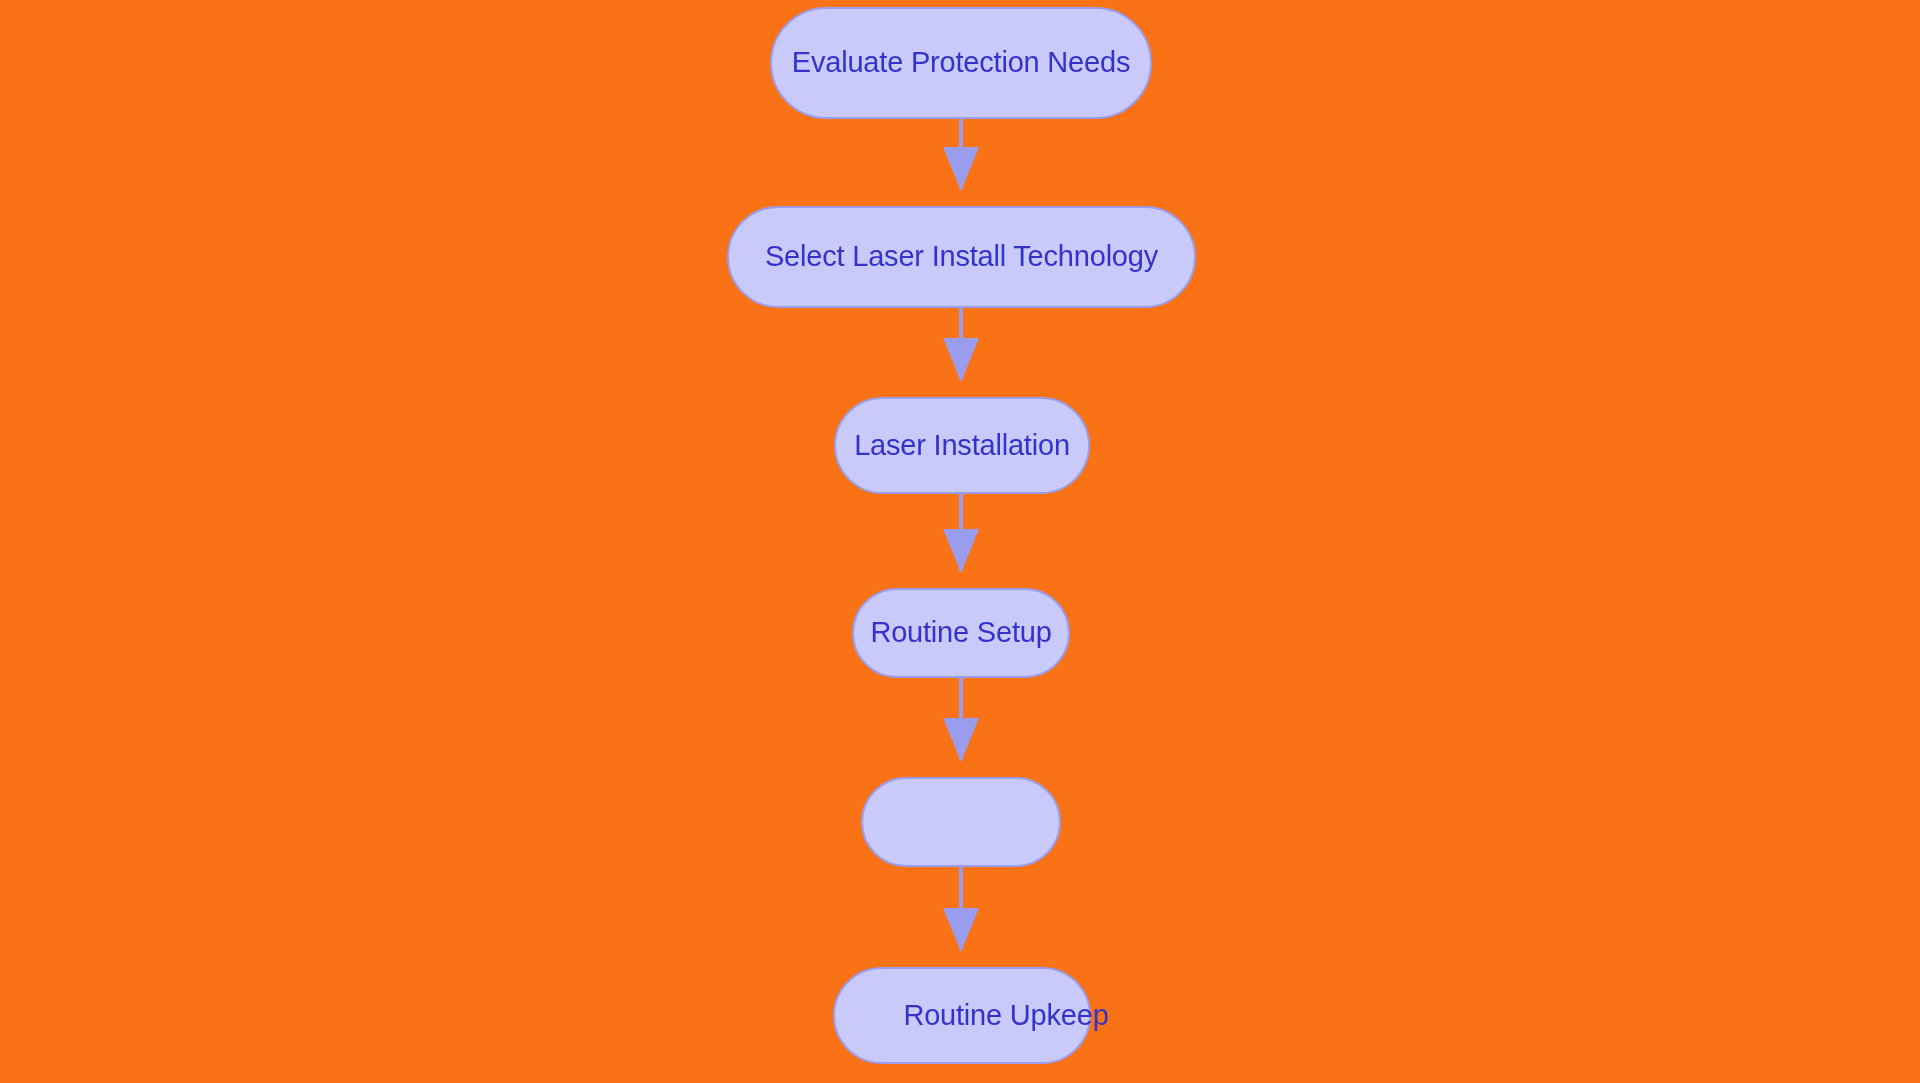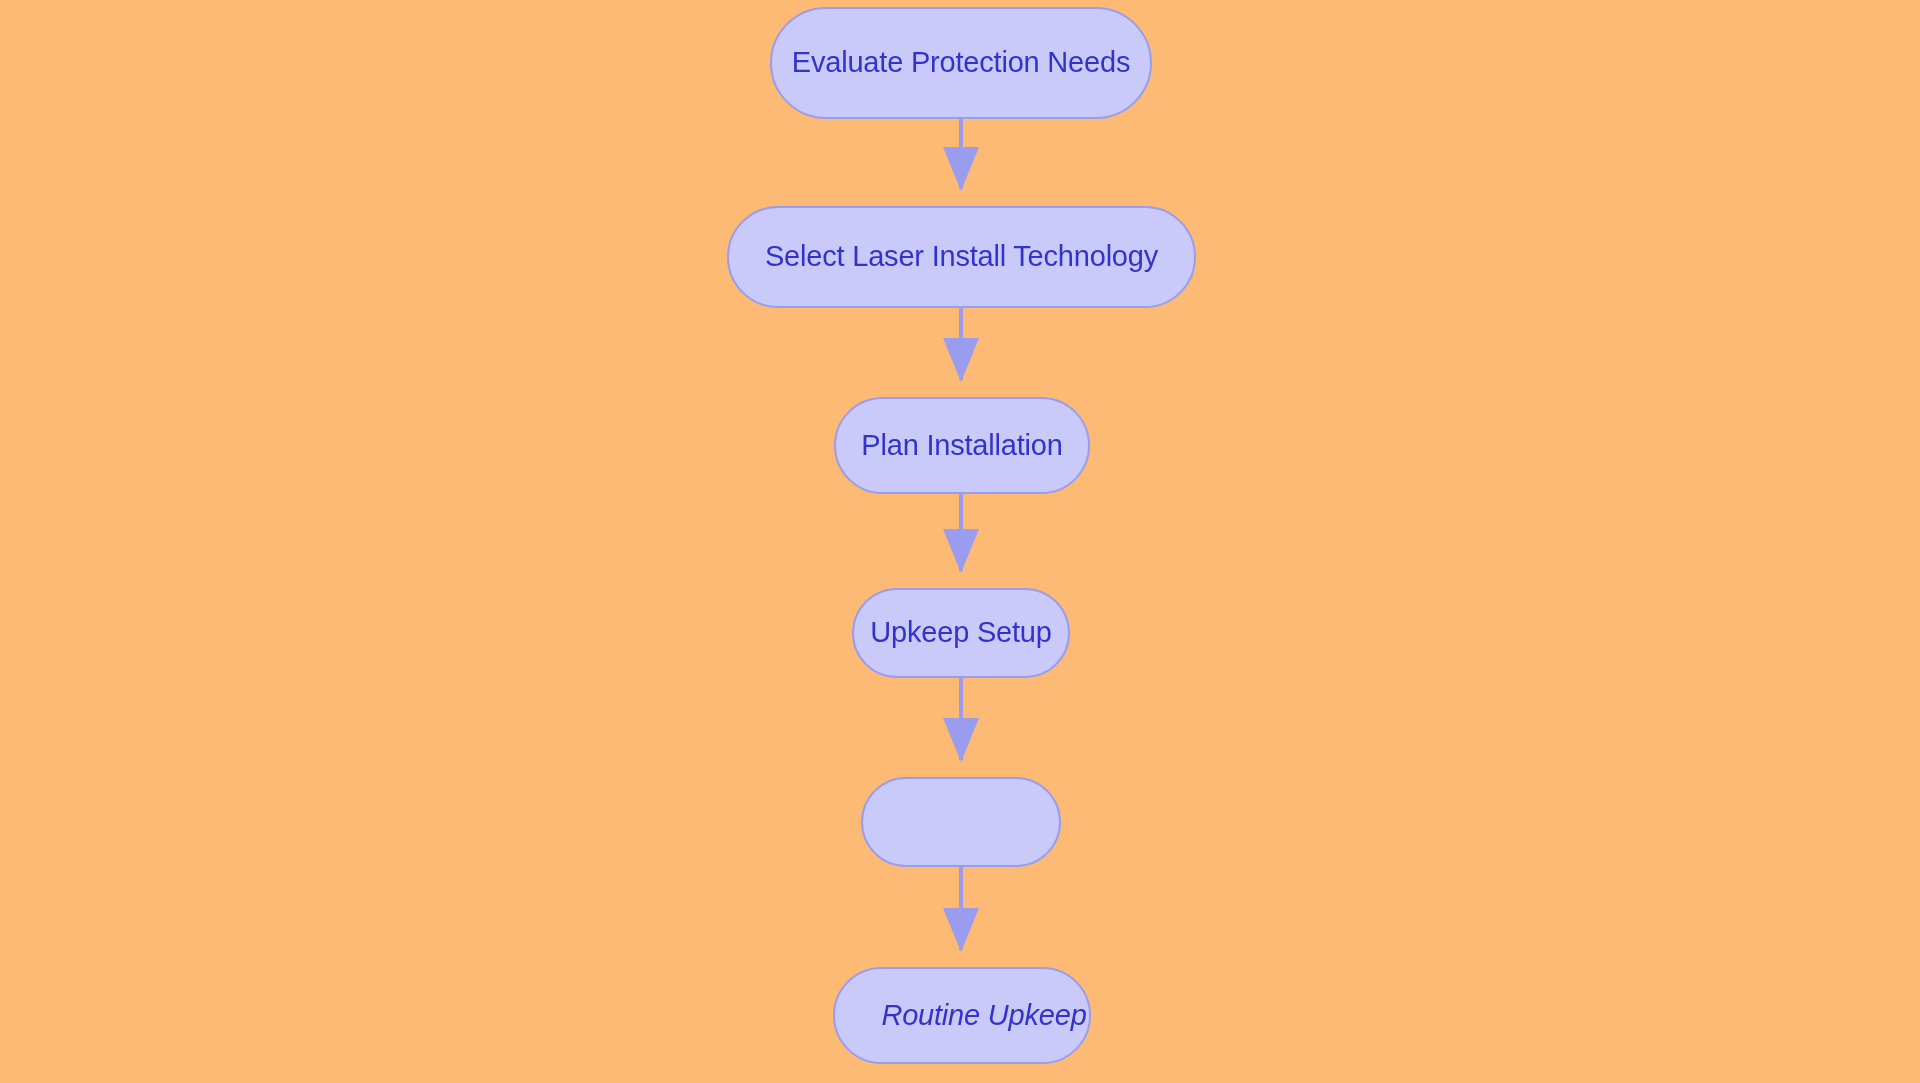--- a/index.html
+++ b/index.html
@@ -12,21 +12,21 @@
     width: 1920px;
     height: 1083px;
     font-family: "Liberation Sans", sans-serif;
     overflow: hidden;
   }
 
   #flow-canvas {
     position: relative;
     width: 1920px;
     height: 1083px;
-    background: #fdba74;
+    background: #f97316;
   }
 
   #flow-svg {
     position: absolute;
     left: 0;
     top: 0;
     width: 1920px;
     height: 1083px;
     display: block;
   }
@@ -80,20 +80,20 @@
       <rect x="862" y="778" width="198" height="88" rx="44" ry="44" fill="#c9caf9" stroke="#9a9ced" stroke-width="2"></rect>
 
       <rect x="834" y="968" width="256" height="95" rx="47.5" ry="47.5" fill="#c9caf9" stroke="#9a9ced" stroke-width="2"></rect>
     </g>
   </svg>
 
   <div class="node-label" style="left:771px; top:8px; width:380px; height:110px;">Evaluate Protection Needs</div>
 
   <div class="node-label" style="left:728px; top:207px; width:467px; height:100px;">Select Laser Install Technology</div>
 
-  <div class="node-label" style="left:835px; top:398px; width:254px; height:95px;">Plan Installation</div>
+  <div class="node-label" style="left:835px; top:398px; width:254px; height:95px;">Laser Installation</div>
 
-  <div class="node-label" style="left:853px; top:589px; width:216px; height:88px;">Upkeep Setup</div>
+  <div class="node-label" style="left:853px; top:589px; width:216px; height:88px;">Routine Setup</div>
 
 
-  <div class="node-label" style="left:856px; top:968px; width:256px; height:95px;font-style:italic;">Routine Upkeep</div>
+  <div class="node-label" style="left:878px; top:968px; width:256px; height:95px;">Routine Upkeep</div>
 
 </div>
 
 </body></html>

